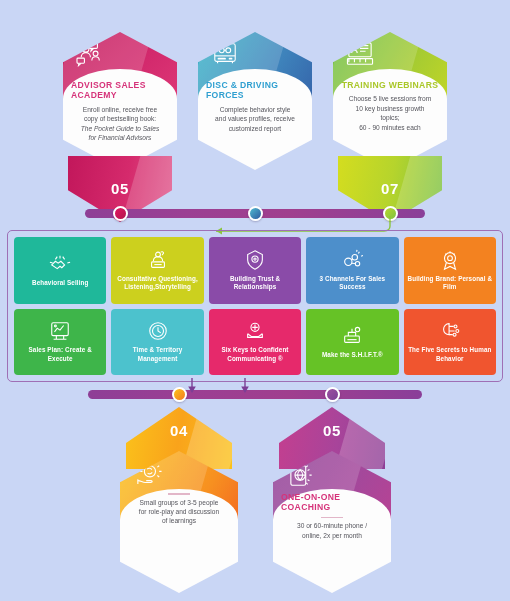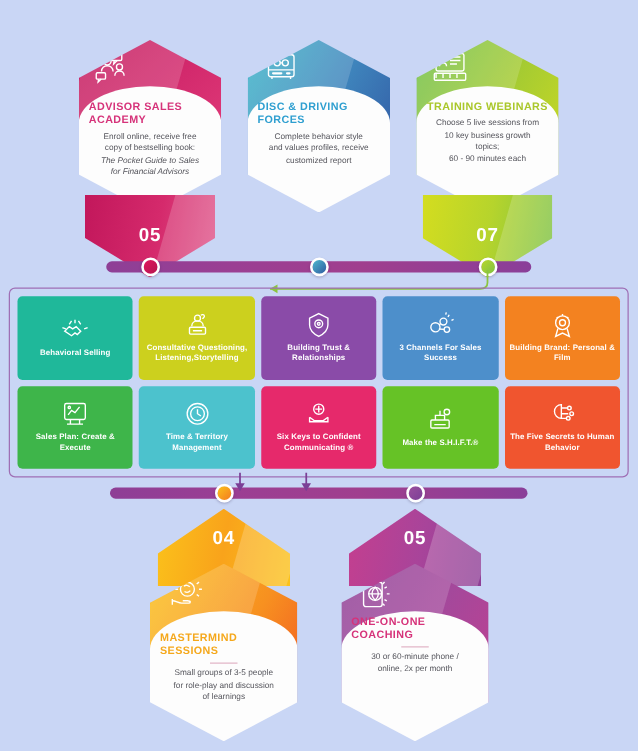--- a/index.html
+++ b/index.html
@@ -400,21 +400,20 @@
       <div class="hex-inner" style="padding-top:10px;">
         <div class="hex-icon" style="margin-left:6px;">
           <svg viewBox="0 0 32 28" fill="none" stroke="#fff" stroke-width="1.2">
             <circle cx="17" cy="9" r="6"></circle>
             <path d="M14 6.5c1.5-1.4 4-1 5 .6M14.5 11c1.6 1 3.8.6 5-.8"></path>
             <path d="M25 4.5l2-1.6M27 9h2.5M25 13.5l2 1.6M10 3l-1-2M9 9H6.5"></path>
             <path d="M4 19c3 0 5 2 8 2h6c1.6 0 2.6-2-1-2h-4"></path>
             <path d="M4 17.5v5"></path>
           </svg>
         </div>
-        <div class="hex-title" style="color:#f5a81c;margin-top:16px;">MASTERMIND SESSIONS</div>
         <div class="divline"></div>
         <div class="hex-desc" style="margin-top:0;">
           <div>Small groups of 3-5 people</div>
           <div>for role-play and discussion</div>
           <div>of learnings</div>
         </div>
       </div>
     </div>
   </div>
 

